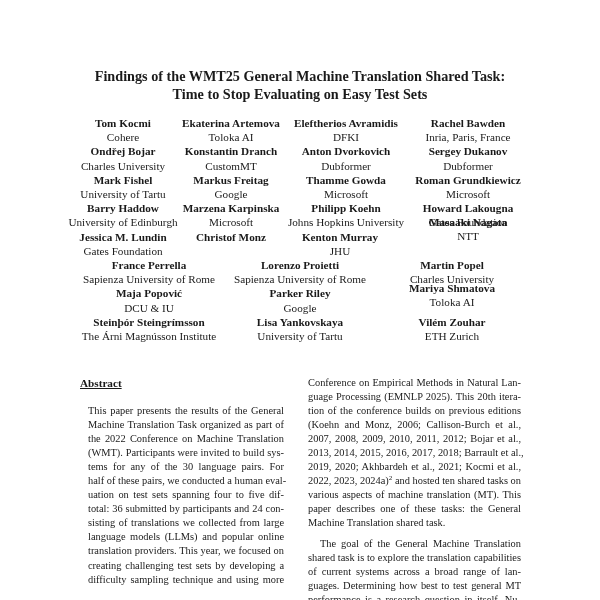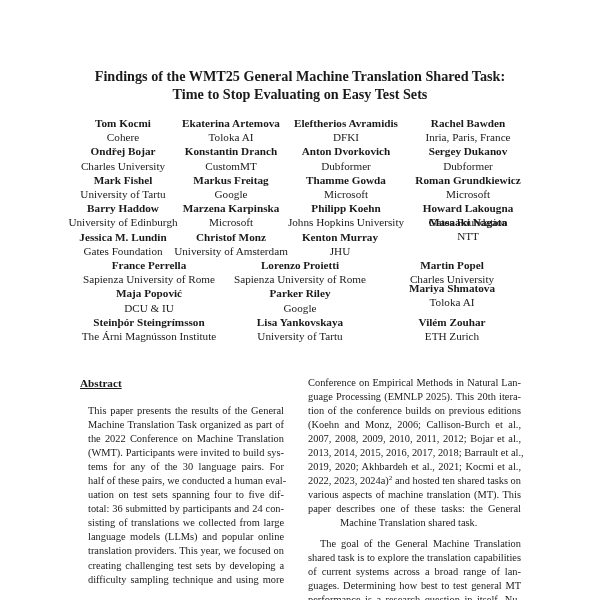--- a/index.html
+++ b/index.html
@@ -8,21 +8,21 @@
   .title { position: absolute; left: 0; width: 600px; top: 67px; text-align: center;
            font-weight: bold; font-size: 14.2px; line-height: 18px; }
   .title div { white-space: nowrap; }
   .auth { position: absolute; text-align: center; white-space: nowrap; font-size: 11.2px; line-height: 14.2px; }
   .auth .n { font-weight: bold; display: block; }
   .auth .a { display: block; }
   .abs-head { position: absolute; left: 80px; width: 210px; top: 377px; text-align: left;
               font-weight: bold; font-size: 11.2px; text-decoration: underline; }
   .col { position: absolute; font-size: 10.4px; line-height: 14.05px; text-align: justify; }
   .col .line { display: block; text-align: justify; text-align-last: justify; white-space: nowrap; height: 14.05px; }
-  .col .last { text-align-last: left; margin-left: 32px; }
+  .col .last { text-align-last: left; }
   sup { font-size: 7px; vertical-align: 4px; line-height: 0; }
 </style>
 </head>
 <body>
 
 <div class="title">
   <div>Findings of the WMT25 General Machine Translation Shared Task:</div>
   <div>Time to Stop Evaluating on Easy Test Sets</div>
 </div>
 
@@ -90,21 +90,20 @@
     <div class="auth" style="left: 368px; width: 200px; top: 201.2px;">
       <span class="n">Howard Lakougna</span>
       <span class="a">Gates Foundation</span>
     </div>
     <div class="auth" style="left: 23px; width: 200px; top: 229.6px;">
       <span class="n">Jessica M. Lundin</span>
       <span class="a">Gates Foundation</span>
     </div>
     <div class="auth" style="left: 131px; width: 200px; top: 229.6px;">
       <span class="n">Christof Monz</span>
-      <span class="a">University of Amsterdam</span>
     </div>
     <div class="auth" style="left: 240px; width: 200px; top: 229.6px;">
       <span class="n">Kenton Murray</span>
       <span class="a">JHU</span>
     </div>
     <div class="auth" style="left: 368px; width: 200px; top: 215px;">
       <span class="n">Masaaki Nagata</span>
       <span class="a">NTT</span>
     </div>
   </div>

